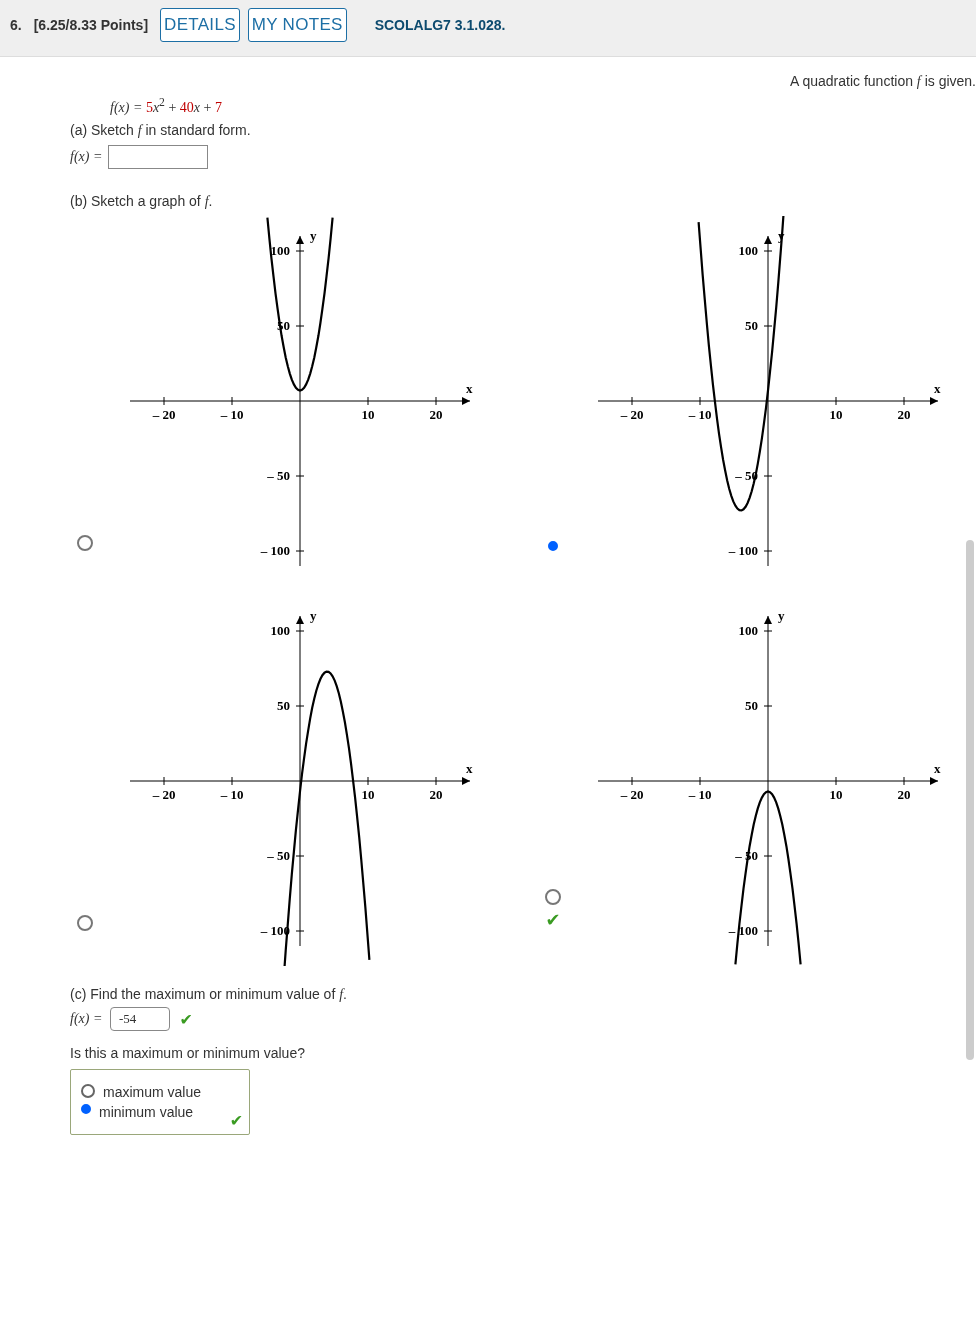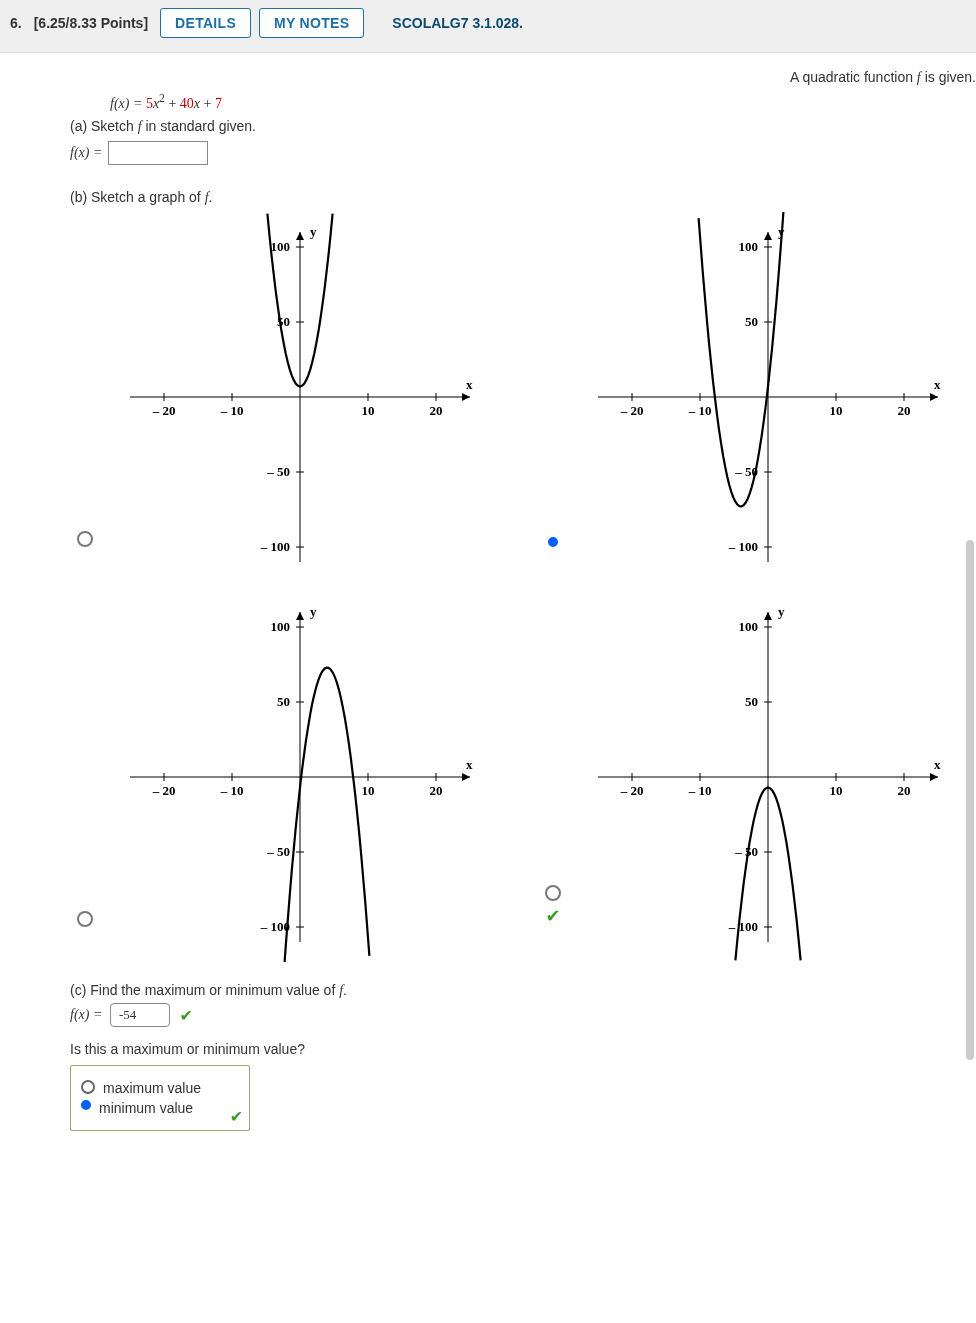--- a/index.html
+++ b/index.html
@@ -16,23 +16,23 @@
     border-bottom: 1px solid #ddd;
     padding: 8px 10px 8px 10px;
   }
   .row { display: flex; align-items: center; flex-wrap: wrap; gap: 8px; margin-bottom: 6px;}
   .qnum { font-weight: bold; margin-right: 4px; }
   .points { font-weight: bold; margin-right: 4px;}
   .outlined-btn {
     border: 1.5px solid #1d6fa5;
     color: #1d6fa5;
     background: #fff;
-    padding: 6px 14px;
-    font-weight: bold;
-    font-size: 14px;
+    padding: 6px 3px;
+    font-weight: normal;
+    font-size: 17px;
     letter-spacing: .3px;
     border-radius: 3px;
     cursor: pointer;
     display: inline-block;
   }
   .src-text { font-weight: bold; color: #0c4a6e; margin-left: 20px; }
   .content {
     padding: 16px 0 20px 70px;
   }
   .intro { margin-bottom: 6px; text-align: right; }
@@ -133,21 +133,21 @@
 </div>
 
 <div class="content">
   <div class="intro">
     <span>A quadratic function </span><em class="math">f</em><span> is given.</span>
   </div>
   <div class="eq-line">
     <em class="math">f(x) = </em><span class="a">5</span><em class="math">x</em><sup>2</sup><span> + </span><span class="b">40</span><em class="math">x</em><span> + </span><span class="c">7</span>
   </div>
   <div class="part-label">
-    <span>(a) Sketch </span><em class="math">f</em><span> in standard given.</span>
+    <span>(a) Sketch </span><em class="math">f</em><span> in standard form.</span>
   </div>
   <div class="fx-input-row">
     <em class="math">f(x) =</em>
     <input class="fx-input" type="text" style="">
   </div>
 
   <div class="part-label" style="margin-top:24px">
     <span>(b) Sketch a graph of </span><em class="math">f</em><span>.</span>
   </div>
 

